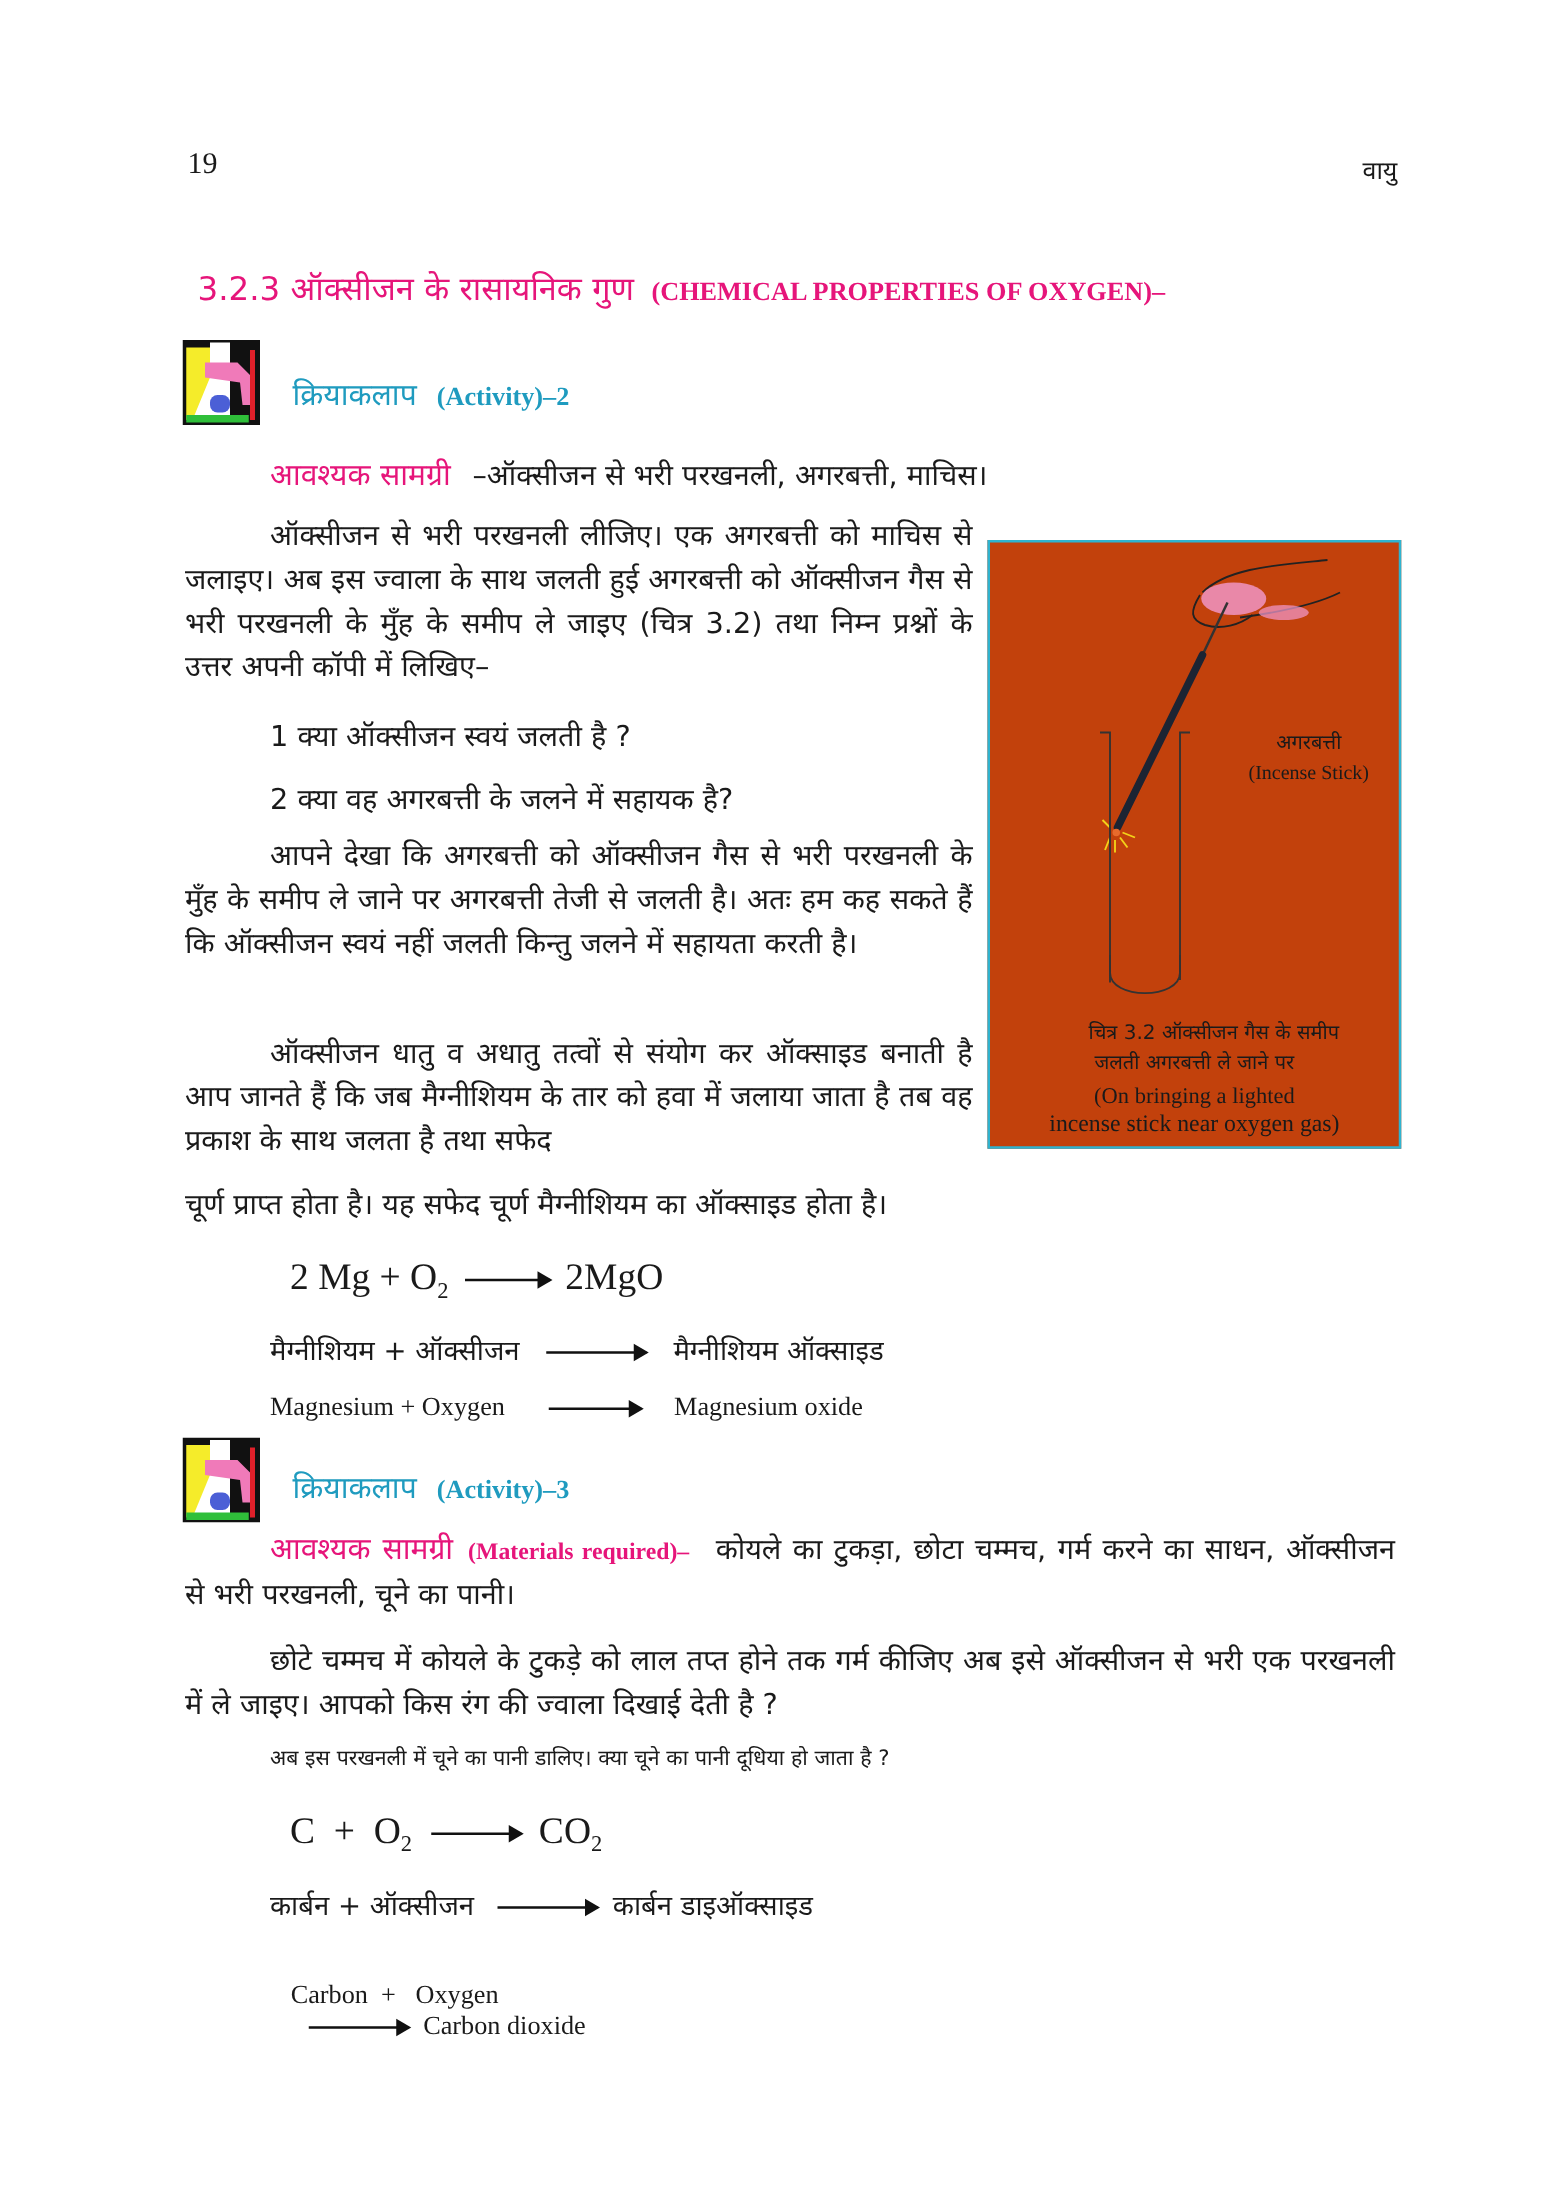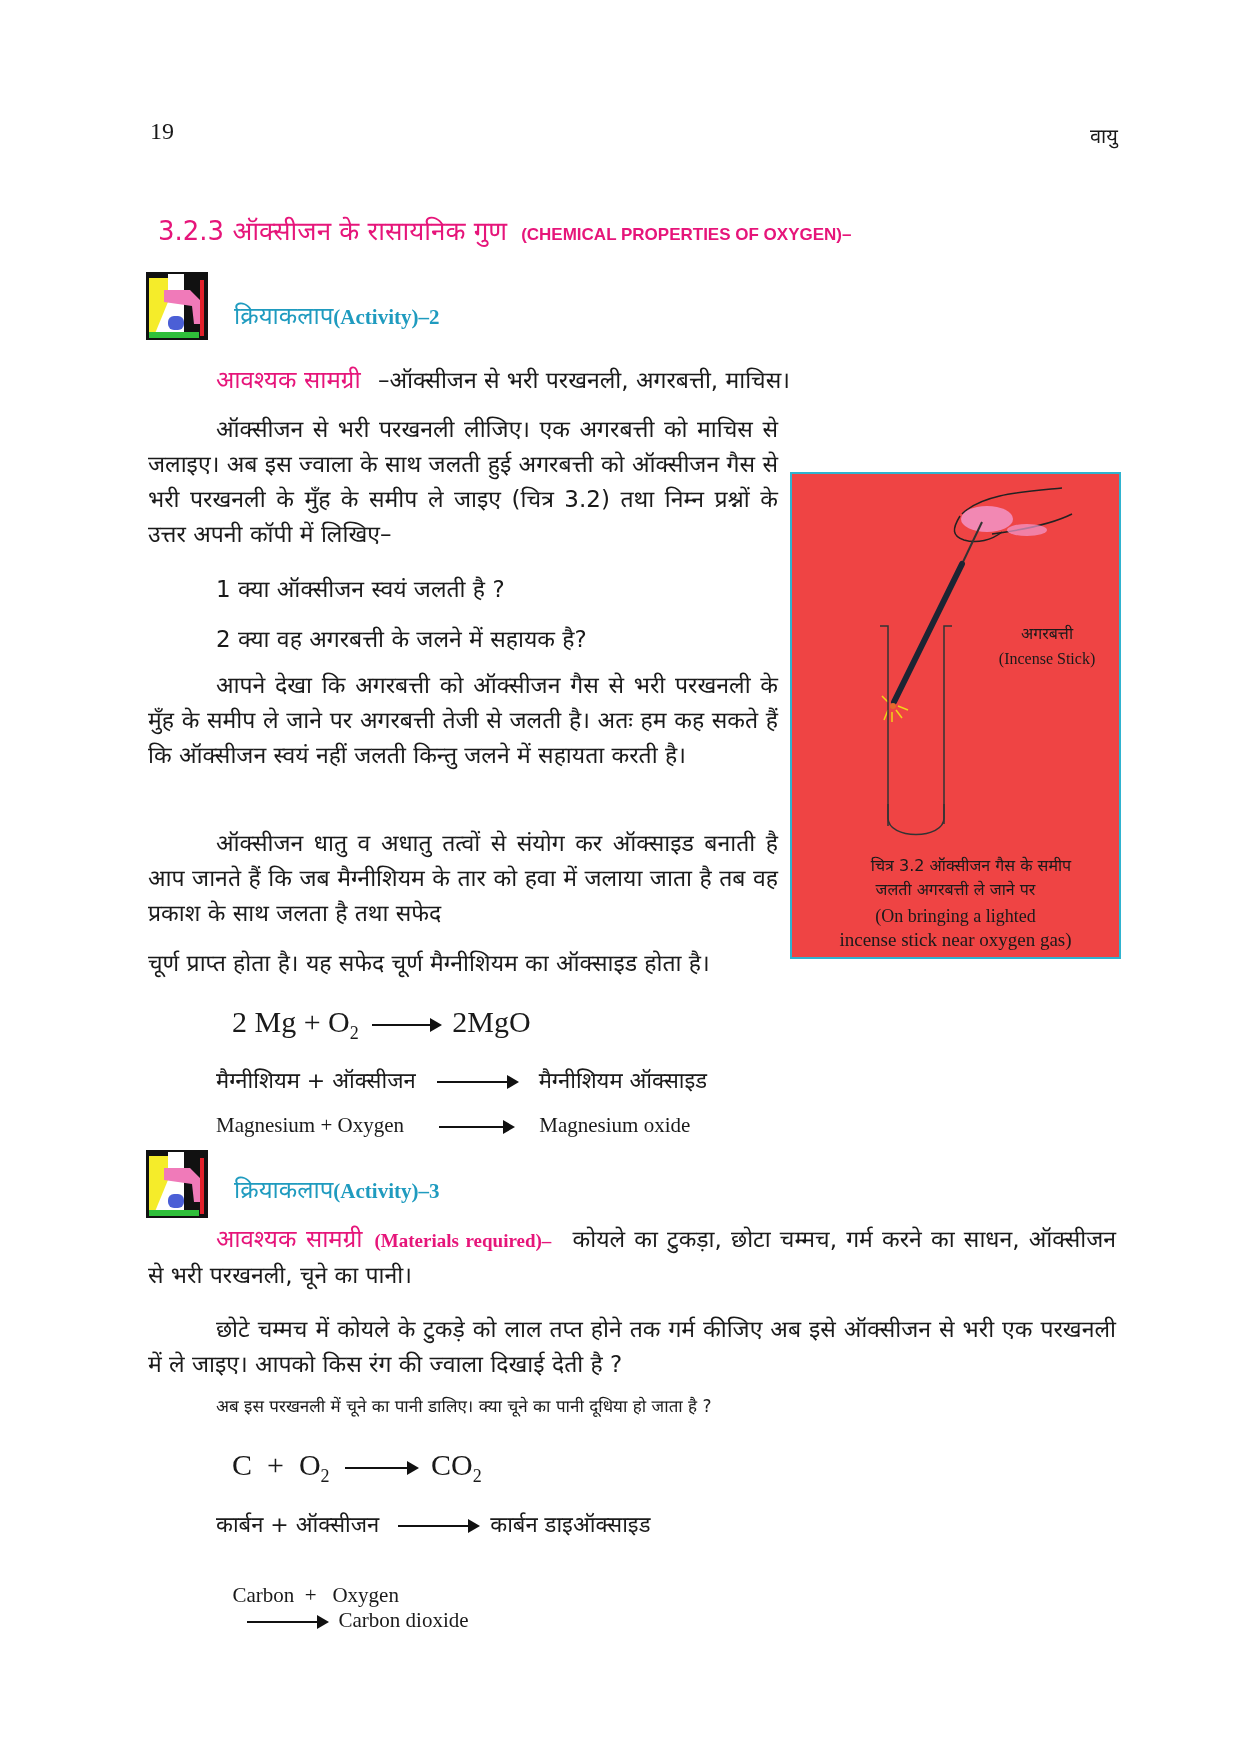--- a/index.html
+++ b/index.html
@@ -3,30 +3,30 @@
 <meta charset="utf-8">
 <style>
   html, body { margin: 0; padding: 0; background: #ffffff; }
   body { width: 1240px; height: 1755px; position: relative; overflow: hidden;
          font-family: "DejaVu Sans", sans-serif; color: #1a1a1a; }
   .abs { position: absolute; }
   .serif { font-family: "Liberation Serif", "DejaVu Serif", serif; }
   .page-num { left: 150px; top: 118px; font-size: 24px; }
   .running-head { left: 1090px; top: 122px; font-size: 20px; }
   .section-title { left: 158px; top: 212px; font-size: 26px; color: #e6157a; white-space: nowrap; }
-  .section-title .en { font-family: Liberation Sans, sans-serif; font-weight: bold; font-size: 17px; margin-left: 14px; }
+  .section-title .en { font-family: Liberation Serif, serif; font-weight: bold; font-size: 21px; margin-left: 14px; }
   .activity-icon { width: 62px; height: 68px; }
   .activity-title { font-size: 24px; color: #1f9bbf; white-space: nowrap; }
-  .activity-title .en { font-family: "Liberation Serif", serif; font-weight: bold; font-size: 21px; }
+  .activity-title .en { font-family: "Liberation Serif", serif; font-weight: bold; font-size: 21px; margin-left: 16px; }
   .mat-label { color: #e6157a; font-size: 24px; }
   .mat-label .en { font-family: "Liberation Serif", serif; font-weight: bold; font-size: 19px; margin-left: 12px; }
   .para { font-size: 23px; line-height: 35px; text-align: justify; }
   .indent { text-indent: 68px; }
-  .figure-box { left: 790px; top: 472px; width: 327px; height: 483px;
-                border: 2px solid #2fb3cf; background: #ef4444; }
+  .figure-box { left: 790px; top: 432px; width: 327px; height: 483px;
+                border: 2px solid #2fb3cf; background: #c2410c; }
   .fig-label { font-size: 16px; text-align: center; }
   .fig-caption { font-size: 16px; text-align: center; line-height: 24px; }
   .eq { font-family: Liberation Serif, serif; font-size: 30px; white-space: nowrap; }
   .eq sub { font-size: 18px; }
   .eq-line { font-size: 22px; white-space: nowrap; }
   .eq-line-en { font-family: "Liberation Serif", serif; font-size: 21px; white-space: nowrap; margin-top: 10px; }
   .arrow { display: inline-block; position: relative; height: 2px; background: #111; vertical-align: middle; }
   .arrow::after { content: ""; position: absolute; right: -2px; top: -6px;
                   border-left: 12px solid #111; border-top: 7px solid transparent; border-bottom: 7px solid transparent; }
 </style>

